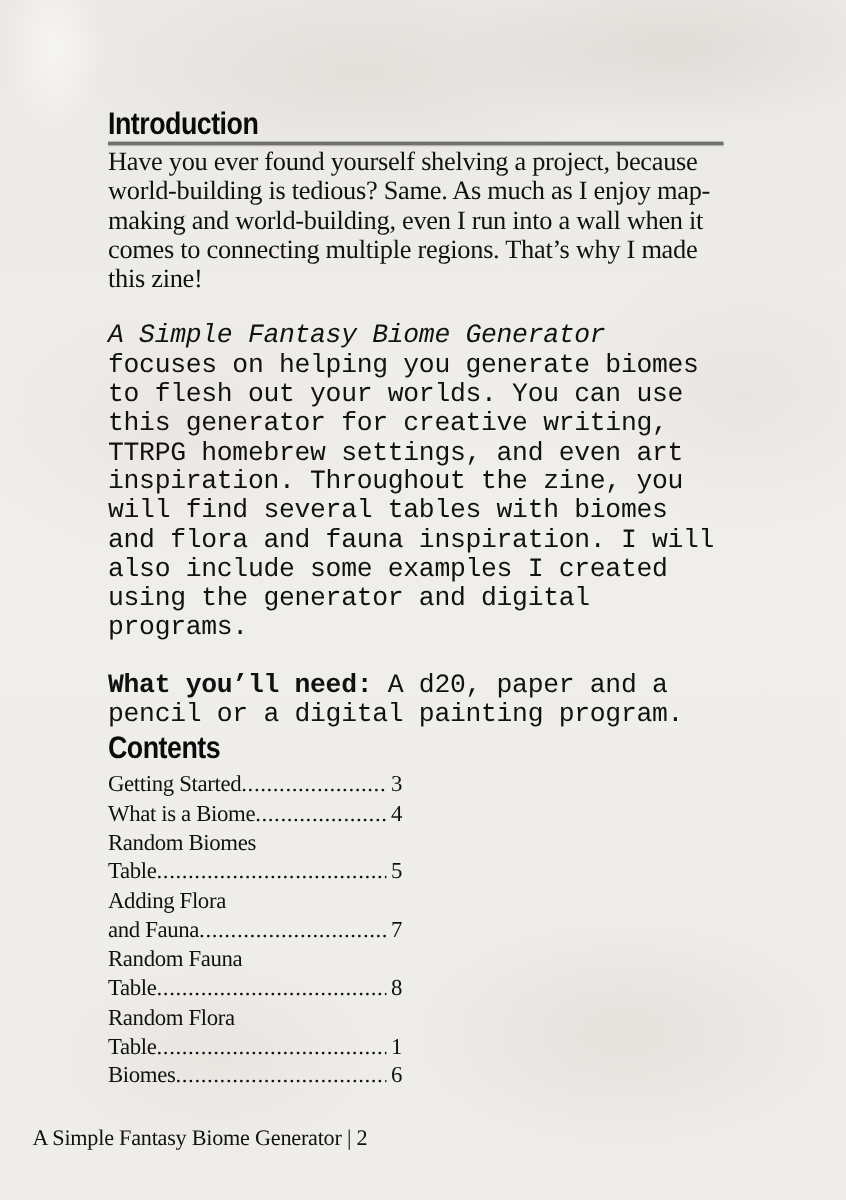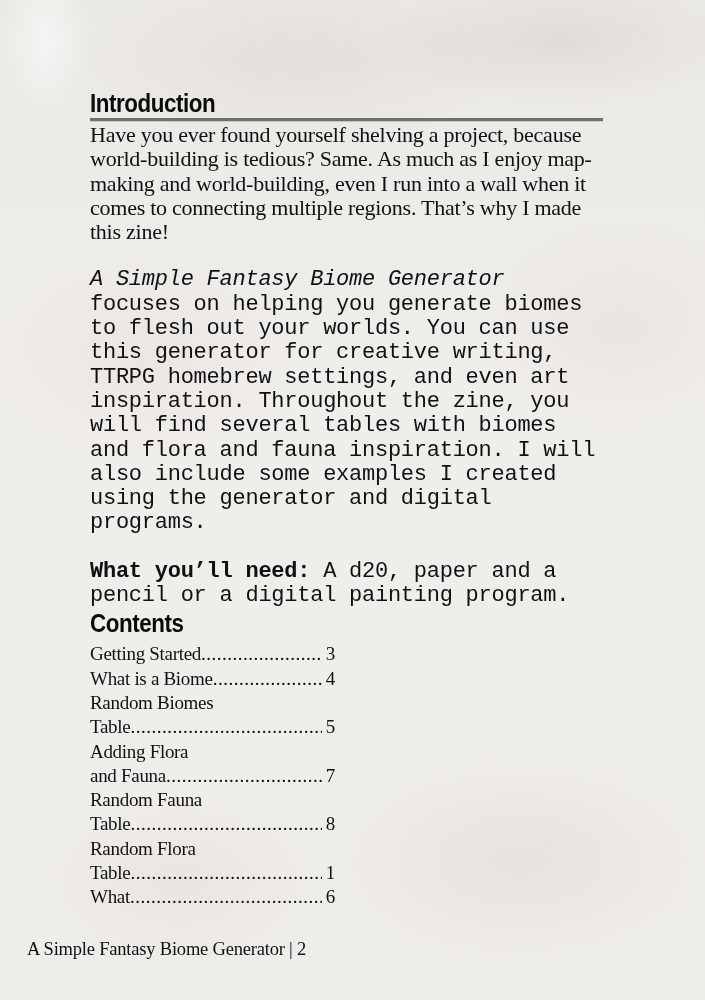--- a/index.html
+++ b/index.html
@@ -123,21 +123,21 @@
           <span class="toc-title-line">Random Flora</span>
           <div class="toc-row">
             <span class="toc-label">Table</span>
             <span class="toc-dots"></span>
             <span class="toc-page">1</span>
           </div>
         </div>
 
         <div>
           <div class="toc-row">
-            <span class="toc-label">What</span>
+            <span class="toc-label">Biomes</span>
             <span class="toc-dots"></span>
             <span class="toc-page">6</span>
           </div>
         </div>
 
 
       </div>
     </section>
   </div>
 

